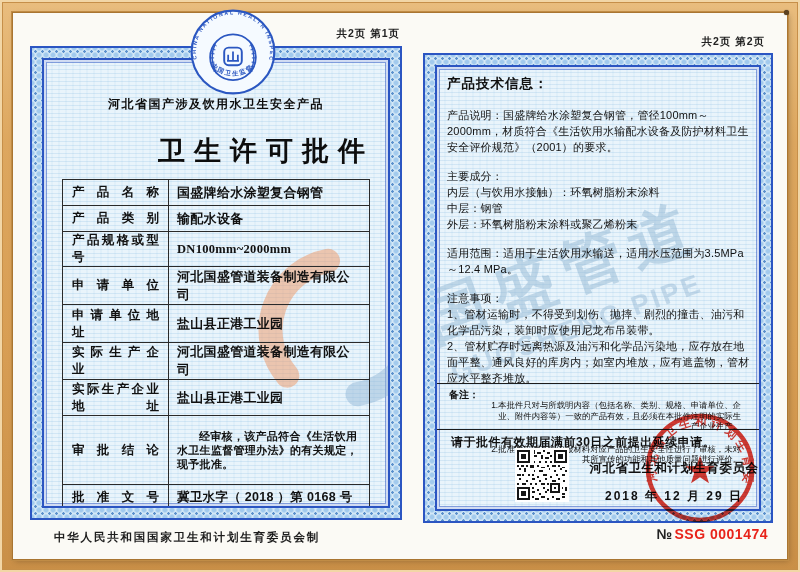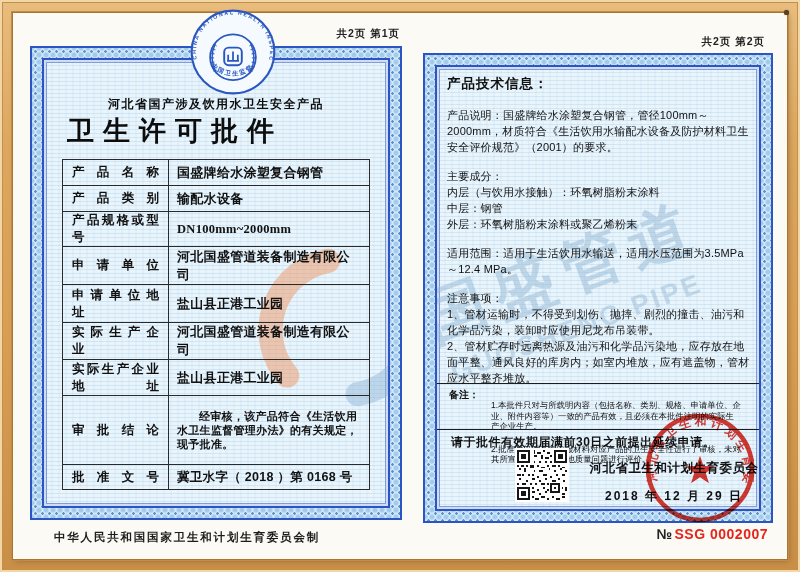--- a/index.html
+++ b/index.html
@@ -36,21 +36,21 @@
   .page1 .inner { padding:10px 14px; }
   .page2 { left:423px; top:53px; width:350px; height:470px; }
   .page2 .inner { padding:4px 8px 0 10px; }
 
   
   .emblem { position:absolute; left:189px; top:8px; width:88px; height:88px; z-index:4; }
 
   
   .title1 { margin-top:26px; text-align:center; font-size:12px; font-weight:700;
     letter-spacing:1.5px; color:#0d0d0d; position:relative; z-index:1; }
-  .title2 { margin-top:0; text-align:left; font-size:27px; font-weight:700;
+  .title2 { margin-top:20px; text-align:right; font-size:27px; font-weight:700;
     letter-spacing:9px; text-indent:9px; color:#0d0d0d; position:relative; z-index:1; }
   table.lic { border-collapse:collapse; width:308px; margin:10px auto 0; position:relative; z-index:1; }
   table.lic td { border:1px solid #2a2a2a; vertical-align:middle; }
   td.lab { width:106px; font-size:12.5px; font-weight:700; padding:0 9px;
     text-align:justify; text-align-last:justify; }
   td.val { font-size:13px; font-weight:700; padding:0 8px; letter-spacing:.3px; }
   table.lic tr:nth-child(-n+3) td { height:26px; }
   table.lic tr:nth-child(4) td, table.lic tr:nth-child(5) td { height:38px; }
   table.lic tr:nth-child(6) td, table.lic tr:nth-child(7) td { height:36px; }
   table.lic tr:nth-child(8) td { height:32px; }
@@ -59,21 +59,21 @@
   table.lic tr:nth-child(8) .val { font-size:11px; line-height:14px; text-indent:2em; padding:13px 8px; }
   table.lic tr:nth-child(n+9) .val { font-size:12.5px; }
   table.lic tr:nth-child(10) .val { padding-left:40px; }
 
   
   .tech-title { font-size:13.5px; font-weight:700; margin:4px 0 14px; letter-spacing:1px; position:relative; z-index:1; }
   .p2 p.tl { font-size:11px; line-height:16px; margin:0; position:relative; z-index:1; letter-spacing:.2px; }
   .p2 p.gap { margin-top:13px; }
   .hr { position:absolute; left:0; right:0; border-top:1.5px solid #1c1c1c; z-index:1; }
   .hr1 { top:316px; } .hr2 { top:362px; }
-  .remarks { position:absolute; top:321px; left:12px; right:6px; display:flex; z-index:1; }
+  .remarks { position:absolute; top:321px; left:12px; right:6px; display:flex; z-index:1;text-align:right; }
   .remarks .rl { font-size:10px; font-weight:700; white-space:nowrap; }
   .remarks .rbody p { font-size:8.4px; line-height:10.6px; margin:12px; }
   .notice { position:absolute; top:367px; left:14px; font-size:12px; font-weight:700; letter-spacing:.5px; z-index:1; }
   .qr { position:absolute; left:78px; top:381px; width:54px; height:54px; z-index:1; }
   .authority { position:absolute; top:393px; right:0; width:170px; text-align:center;
     font-size:12.5px; font-weight:700; letter-spacing:.5px; z-index:1; }
   .dateline { position:absolute; top:421px; right:0; width:170px; text-align:center;
     font-size:12px; font-weight:700; letter-spacing:2px; z-index:1; }
   .seal { position:absolute; left:219px; top:357px; width:112px; height:112px; z-index:6;
     opacity:.9; mix-blend-mode:multiply; }
@@ -230,15 +230,15 @@
       <path id="sealArc" d="M 13,70 A 44,44 0 1 1 97,70" fill="none"></path>
       <text font-size="11.5" font-weight="bold" fill="#e0251b">
         <textPath href="#sealArc" startOffset="2" textLength="192">河北省卫生和计划生育委员会</textPath>
       </text>
       <polygon fill="#e0251b" points="55,43 58.5,53.1 69.3,53.4 60.7,59.9 63.8,70.1 55,64 46.2,70.1 49.3,59.9 40.7,53.4 51.5,53.1"></polygon>
     </svg>
   </div>
 
   <div class="footer1">中华人民共和国国家卫生和计划生育委员会制</div>
   <div class="serial">
-    <span class="no">№</span><span class="code">SSG 0002007</span>
+    <span class="no">№</span><span class="code">SSG 0001474</span>
   </div>
 </div>
 
 </body></html>

